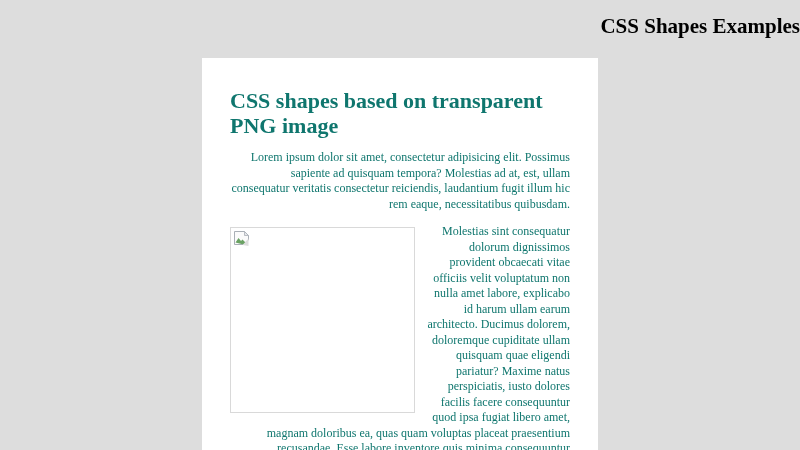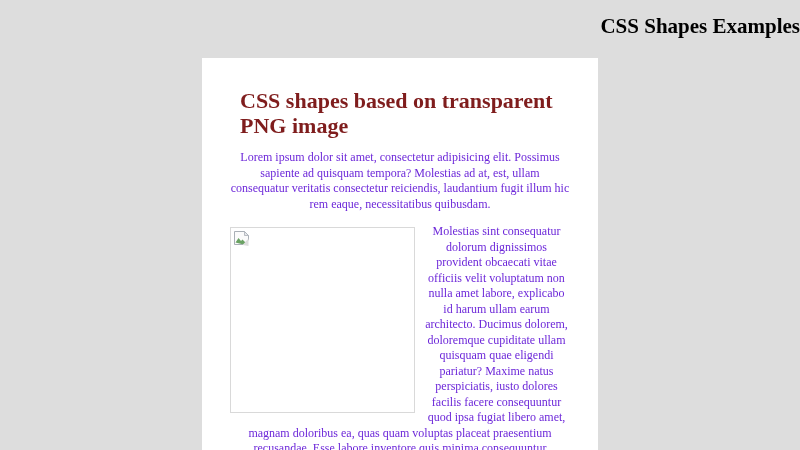--- a/index.html
+++ b/index.html
@@ -21,33 +21,33 @@
     color: #000000;
   }
   .card {
     width: 340px;
     margin: 19px auto 0 auto;
     padding: 12px 28px 30px 28px;
     background: #ffffff;
     height: 460px; 
   }
   .card-heading {
-    margin: 18px 0 10px 10px;
+    margin: 18px 0 10px 0;
     max-width: 322px;
     font-size: 22px;
     line-height: 25px;
     font-weight: bold;
-    color: #7f1d1d;
+    color: #0f766e;
   }
   .para {
     margin: 12px 0;
     font-size: 12px;
     line-height: 15.5px;
-    color: #6d28d9;
-    text-align: center;
+    color: #0f766e;
+    text-align: right;
   }
   .broken-img {
     display: block;
     float: left;
     width: 183px;
     height: 184px;
     border: 1px solid #d9d9d9;
     background: #ffffff;
     margin: 3px 8px 3px 0;
     position: relative;

